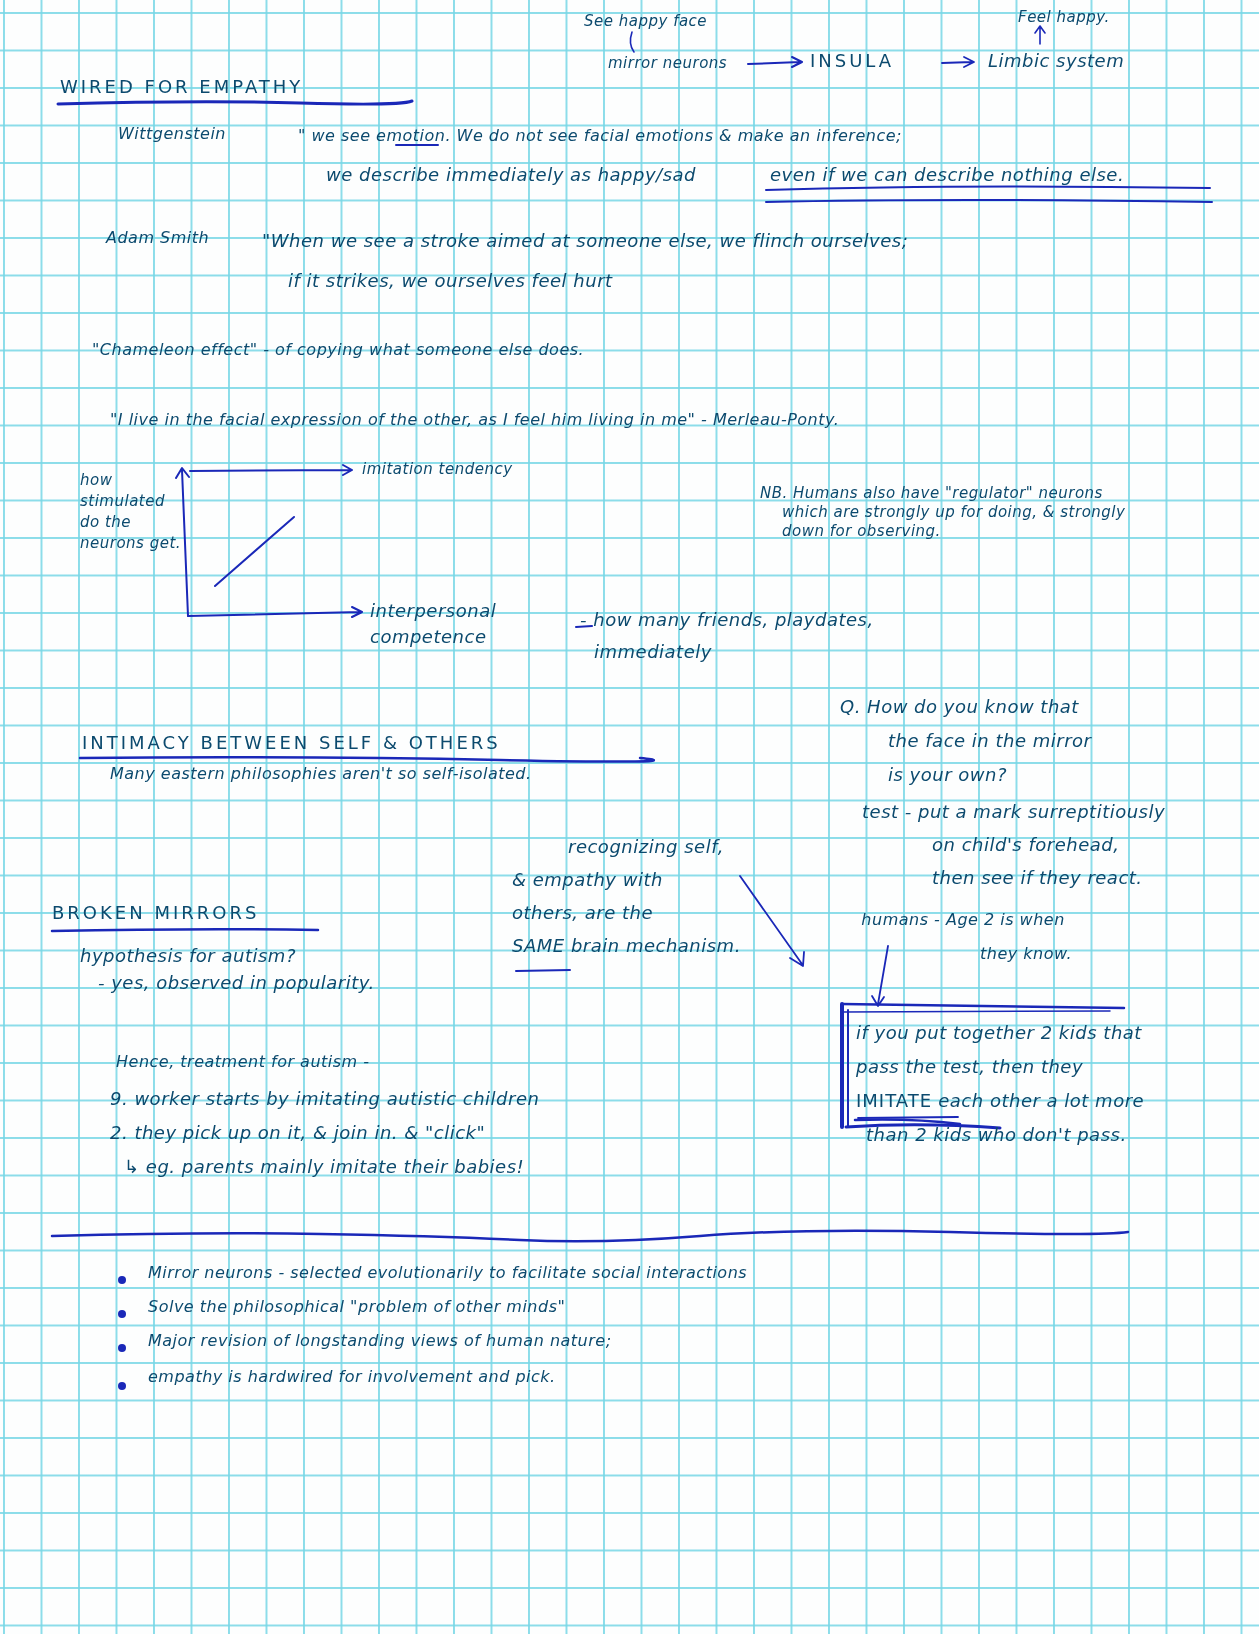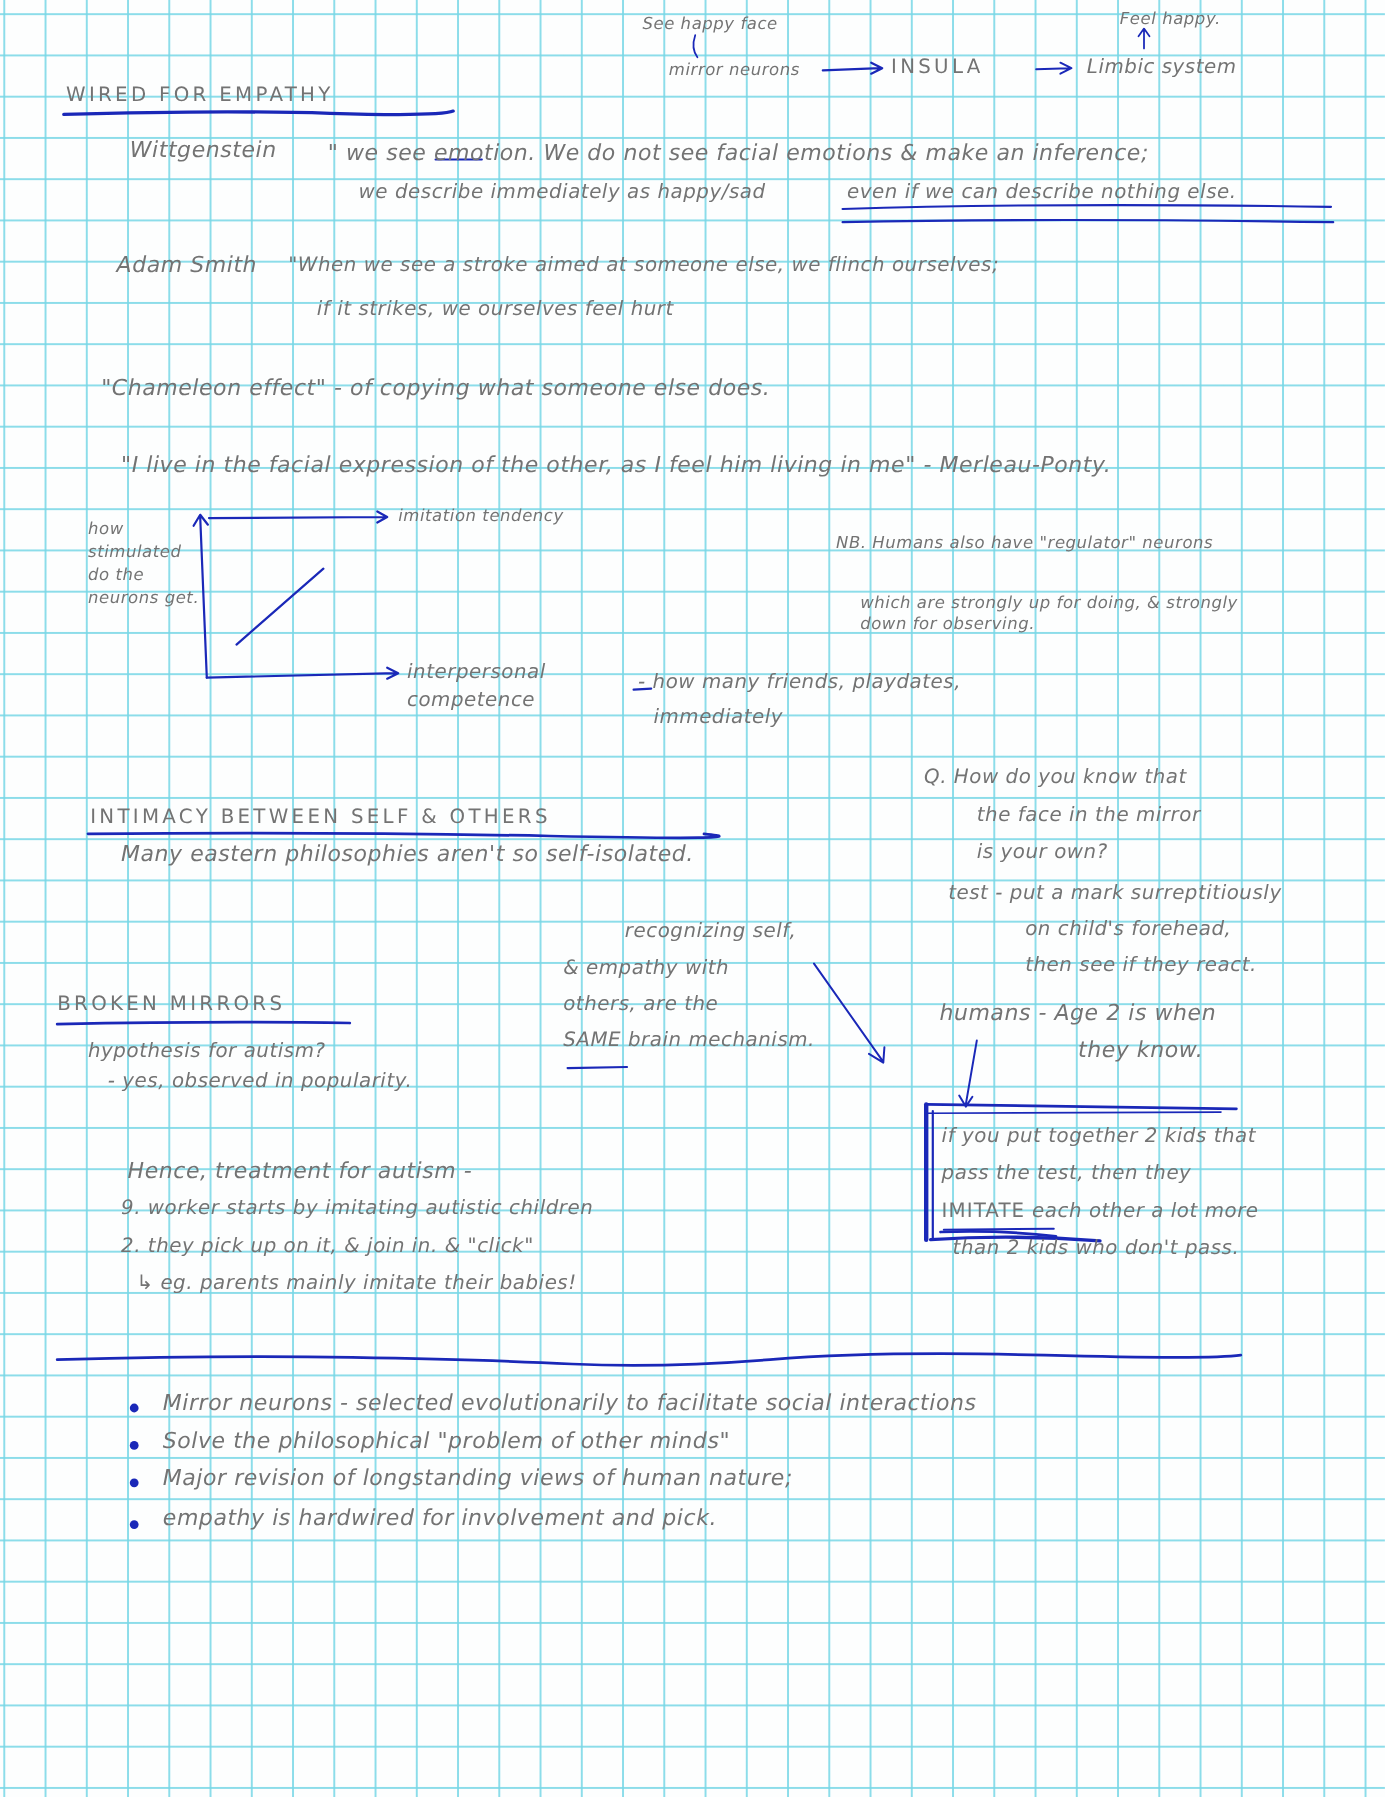--- a/index.html
+++ b/index.html
@@ -7,23 +7,23 @@
     width:1259px; height:1634px; position:relative; overflow:hidden;
     background-color:#fdfefe;
     background-image:
       linear-gradient(to right, rgba(120,215,230,0.85) 1.5px, transparent 1.5px),
       linear-gradient(to bottom, rgba(120,215,230,0.85) 1.5px, transparent 1.5px);
     background-size:37.5px 37.5px;
     background-position:3px 12px;
     font-family:"DejaVu Sans", sans-serif;
     color:#1a28b8;
   }
-  .t { position:absolute; white-space:nowrap; color:#737373; font-family:"DejaVu Sans", sans-serif; font-style:italic; letter-spacing:0.5px; }
+  .t { position:absolute; white-space:nowrap; color:#0c4a6e; font-family:"DejaVu Sans", sans-serif; font-style:italic; letter-spacing:0.5px; }
   .s18 { font-size:18px; }
-  .s20 { font-size:20px; }
+  .s20 { font-size:16px;text-align:center; }
   .s15 { font-size:15px; }
   .head { font-style:normal; letter-spacing:3px; font-size:18px; }
   svg.ink { position:absolute; left:0; top:0; width:1259px; height:1634px; pointer-events:none; }
   .bullet { position:absolute; width:8px; height:8px; border-radius:50%; background:#1a28b8; }
 </style>
 </head>
 <body>
 
 <svg class="ink" viewBox="0 0 1259 1634">
   <g fill="none" stroke="#1a28b8" stroke-linecap="round" stroke-linejoin="round">
@@ -102,21 +102,21 @@
   <div>interpersonal</div>
   <div>competence</div>
 </div>
 <div class="t s18" style="left:580px;top:604px;line-height:32px;">
   <div>- how many friends, playdates,</div>
   <div style="padding-left:14px;">immediately</div>
 </div>
 
 <div class="t s15" style="left:760px;top:484px;line-height:19px;">
   <div>NB. Humans also have "regulator" neurons</div>
-  <div style="padding-left:22px;margin-top:36px;">which are strongly up for doing, &amp; strongly</div>
+  <div style="padding-left:22px;">which are strongly up for doing, &amp; strongly</div>
   <div style="padding-left:22px;">down for observing.</div>
 </div>
 
 <div class="t head" style="left:82px;top:732px;">INTIMACY BETWEEN SELF &amp; OTHERS</div>
 <div class="t s20" style="left:110px;top:764px;">Many eastern philosophies aren't so self-isolated.</div>
 
 <div class="t s18" style="left:840px;top:690px;line-height:34px;">
   <div>Q. How do you know that</div>
   <div style="padding-left:48px;text-align:right;">the face in the mirror</div>
   <div style="padding-left:48px;">is your own?</div>

